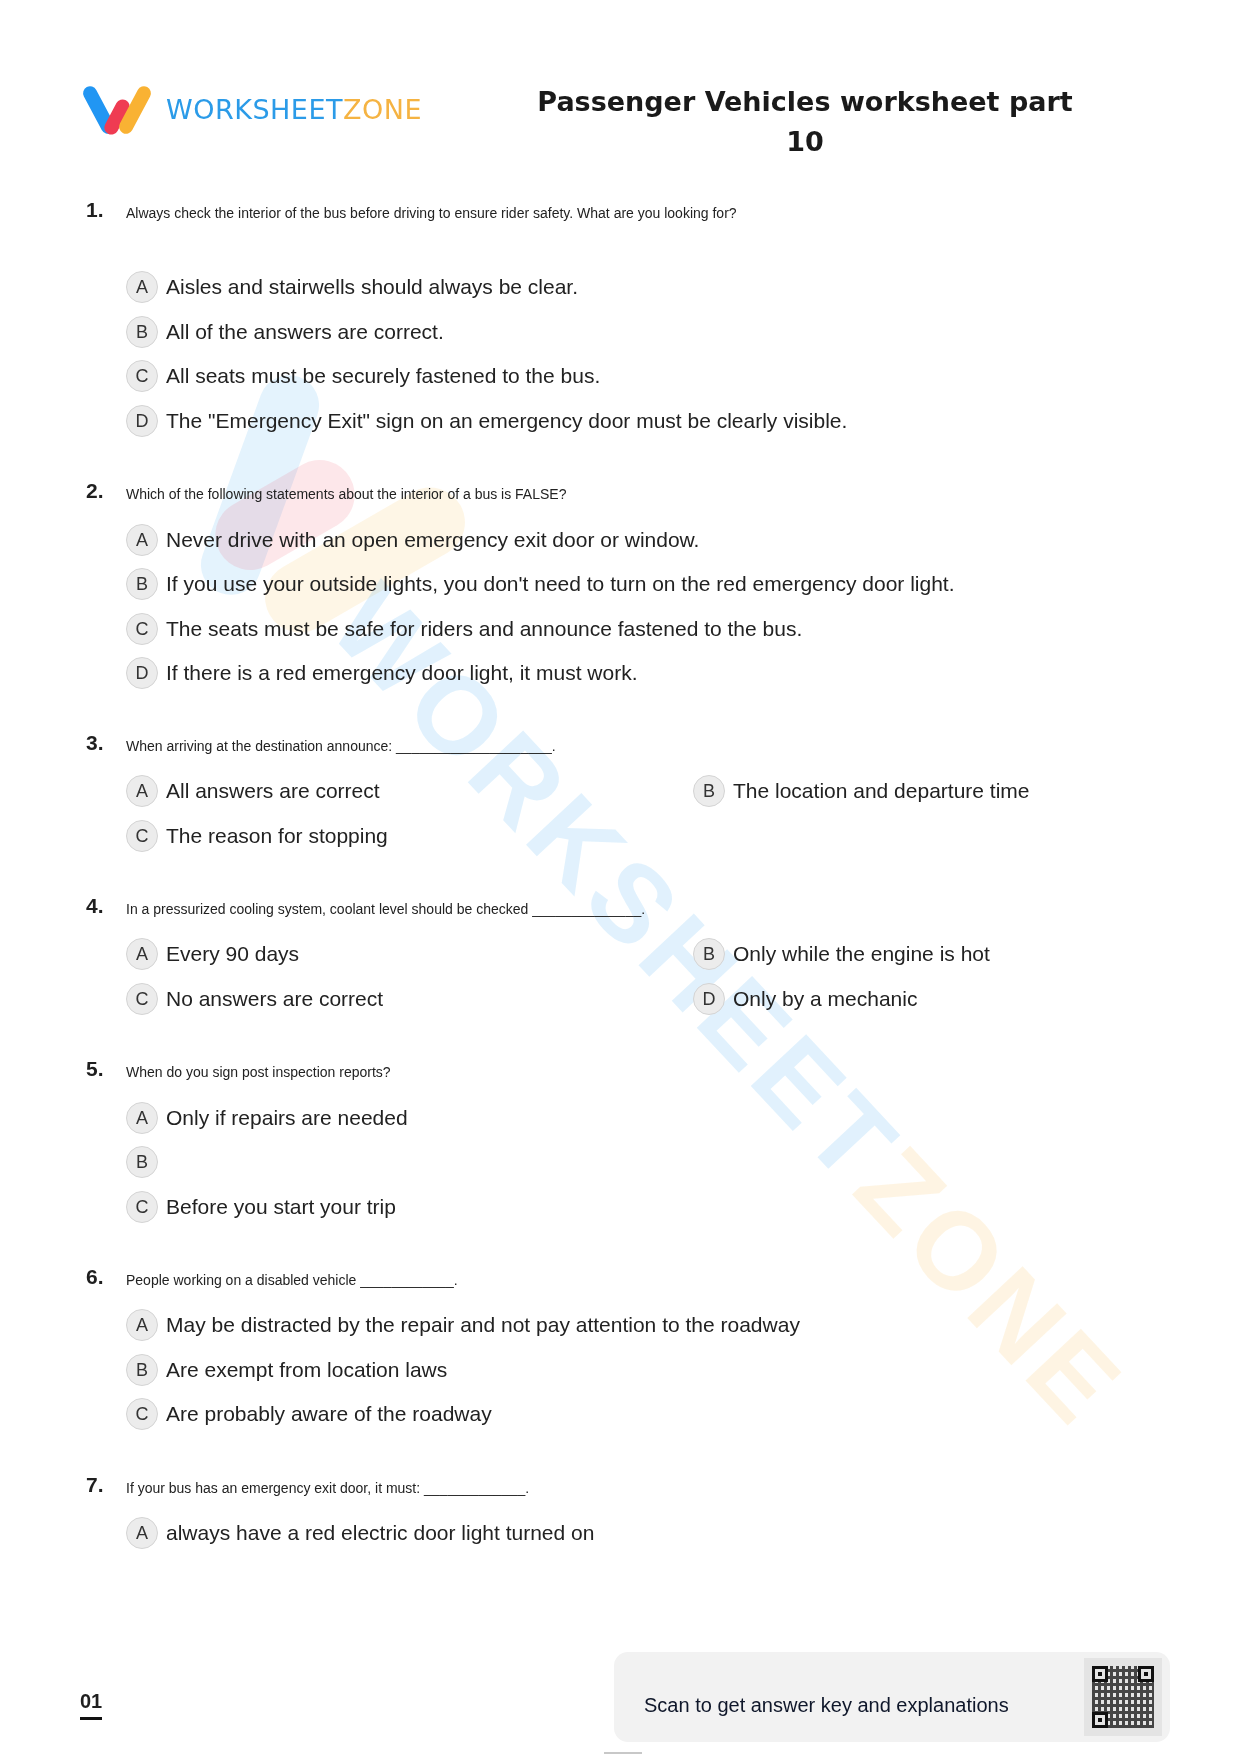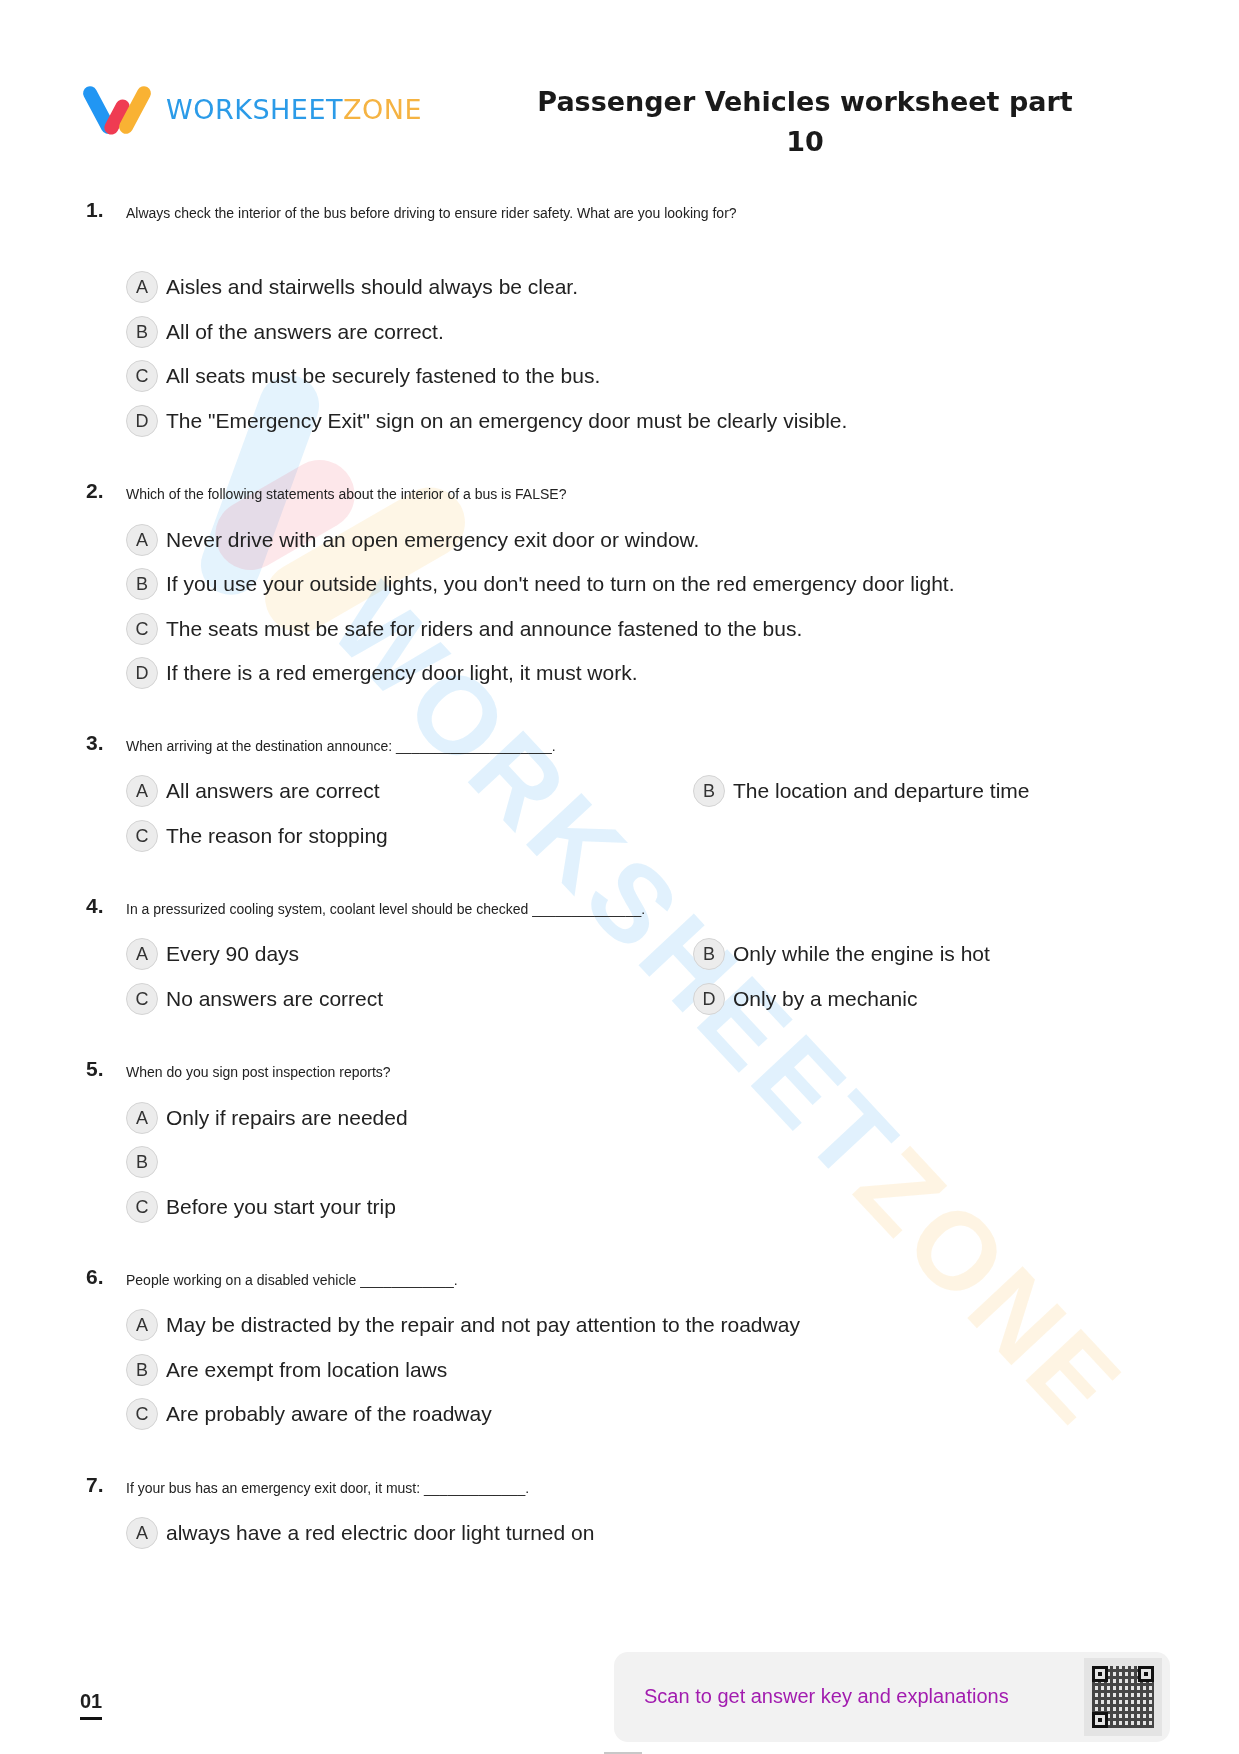--- a/index.html
+++ b/index.html
@@ -32,21 +32,21 @@
   .opt { position:absolute; display:flex; align-items:center; }
   .badge { width:32px; height:32px; border-radius:50%; background:#ececec; border:1px solid #d4d4d4;
            box-sizing:border-box; display:flex; align-items:center; justify-content:center;
            font-size:18px; color:#333; }
   .opt-text { margin-left:8px; font-size:21px; color:#222; white-space:nowrap; }
 
   
   .page-num { left:80px; top:1686px; font-size:20px; font-weight:bold; border-bottom:3px solid #111;
               line-height:30px; padding-bottom:1px; }
   .scan-box { left:614px; top:1652px; width:556px; height:90px; background:#f2f2f2; border-radius:14px; }
-  .scan-text { position:absolute; left:30px; top:33px; font-size:20px; color:#a21caf; }
+  .scan-text { position:absolute; left:30px; top:42px; font-size:20px; color:#0f172a; }
   .qr { position:absolute; right:8px; top:6px; width:78px; height:78px; background:#e4e4e4; }
   .qr-inner { position:absolute; left:8px; top:8px; width:62px; height:62px;
     background:
       repeating-linear-gradient(90deg, #111 0 3px, transparent 3px 6px),
       repeating-linear-gradient(0deg, #111 0 3px, transparent 3px 7px);
     opacity:0.75; }
   .qr-finder { position:absolute; width:16px; height:16px; border:3px solid #111; background:#e4e4e4; box-sizing:border-box; }
   .qr-finder::after { content:""; position:absolute; left:3px; top:3px; width:4px; height:4px; background:#111; }
   .bottom-tick { left:604px; top:1752px; width:38px; height:2px; background:#c8c8c8; }
 </style>

